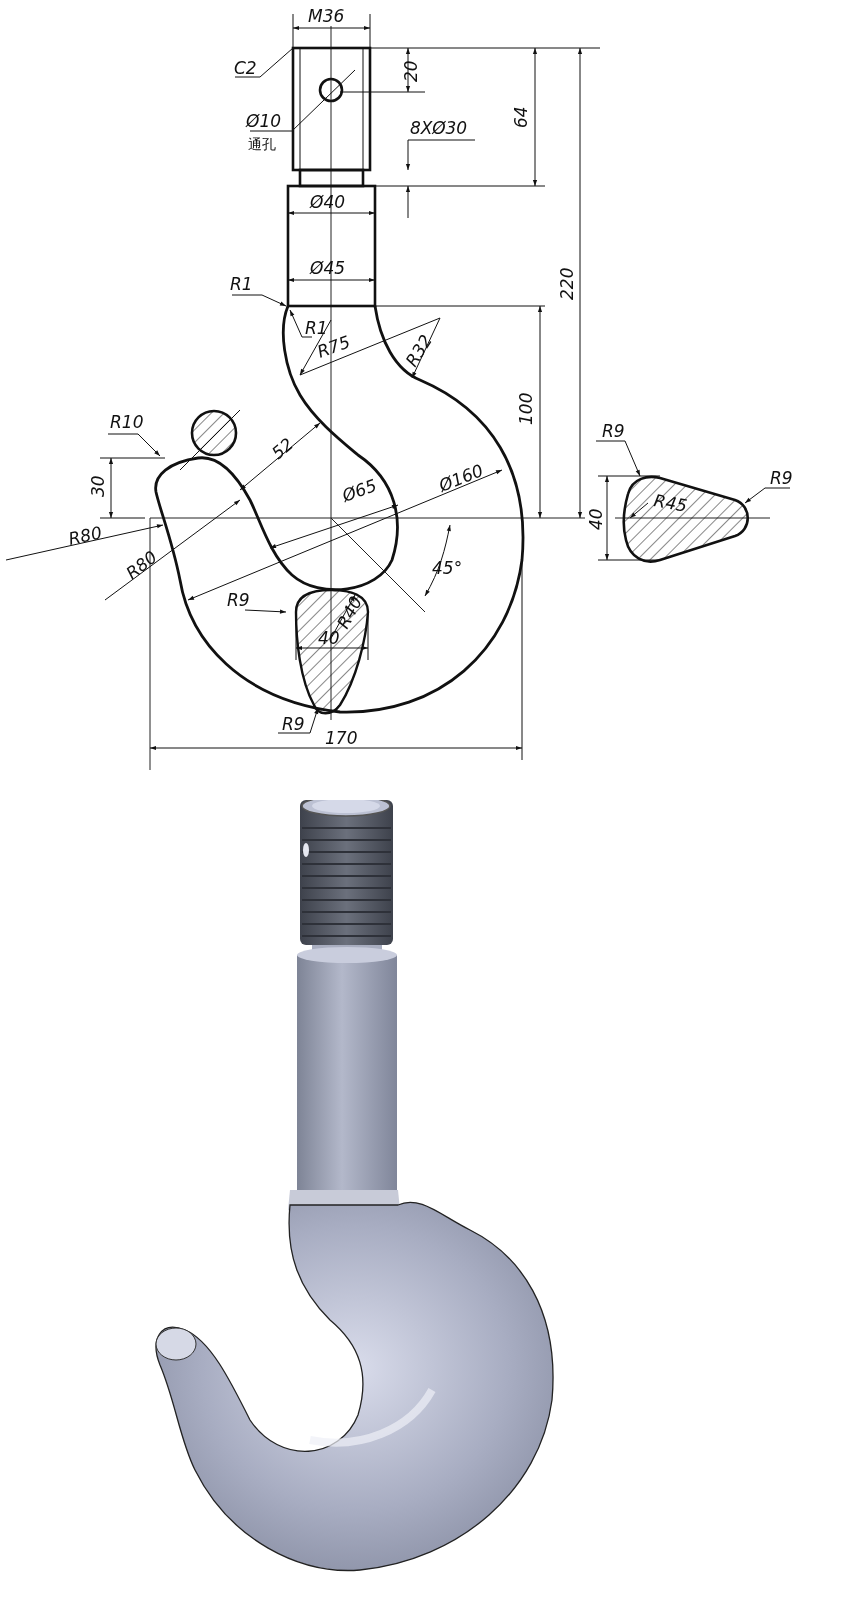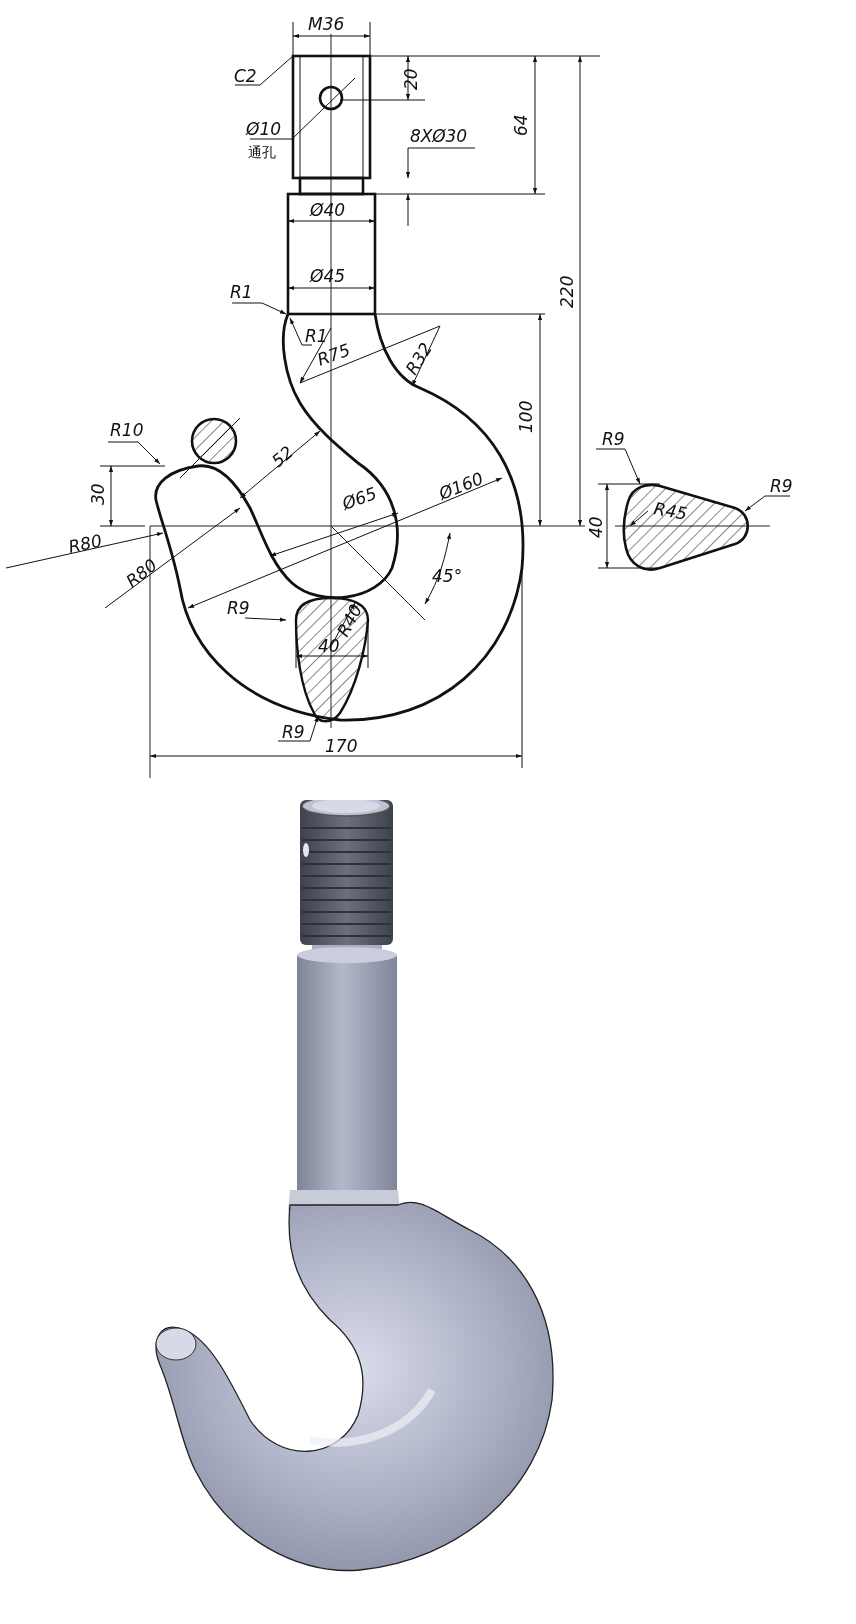--- a/index.html
+++ b/index.html
@@ -1,18 +1,18 @@
 <!DOCTYPE html>
 <html><head>
 <meta charset="utf-8">
 <style>
   html, body { margin: 0; padding: 0; background: #ffffff; }
   body { width: 856px; height: 1624px; position: relative; overflow: hidden; font-family: "DejaVu Sans", sans-serif; }
   .panel { position: absolute; left: 0; width: 856px; }
-  #drawing { top: 8px; height: 800px; }
+  #drawing { top: 0; height: 800px; }
   #render { top: 800px; height: 824px; }
   svg text { font-family: "DejaVu Sans", sans-serif; font-style: italic; fill: #111; }
 </style>
 </head>
 <body>
 
 <div id="drawing" class="panel">
 <svg width="856" height="800" viewBox="0 0 856 800">
   <defs>
     <marker id="arr" viewBox="0 0 10 10" refX="10" refY="5" markerWidth="9" markerHeight="6" orient="auto-start-reverse">

